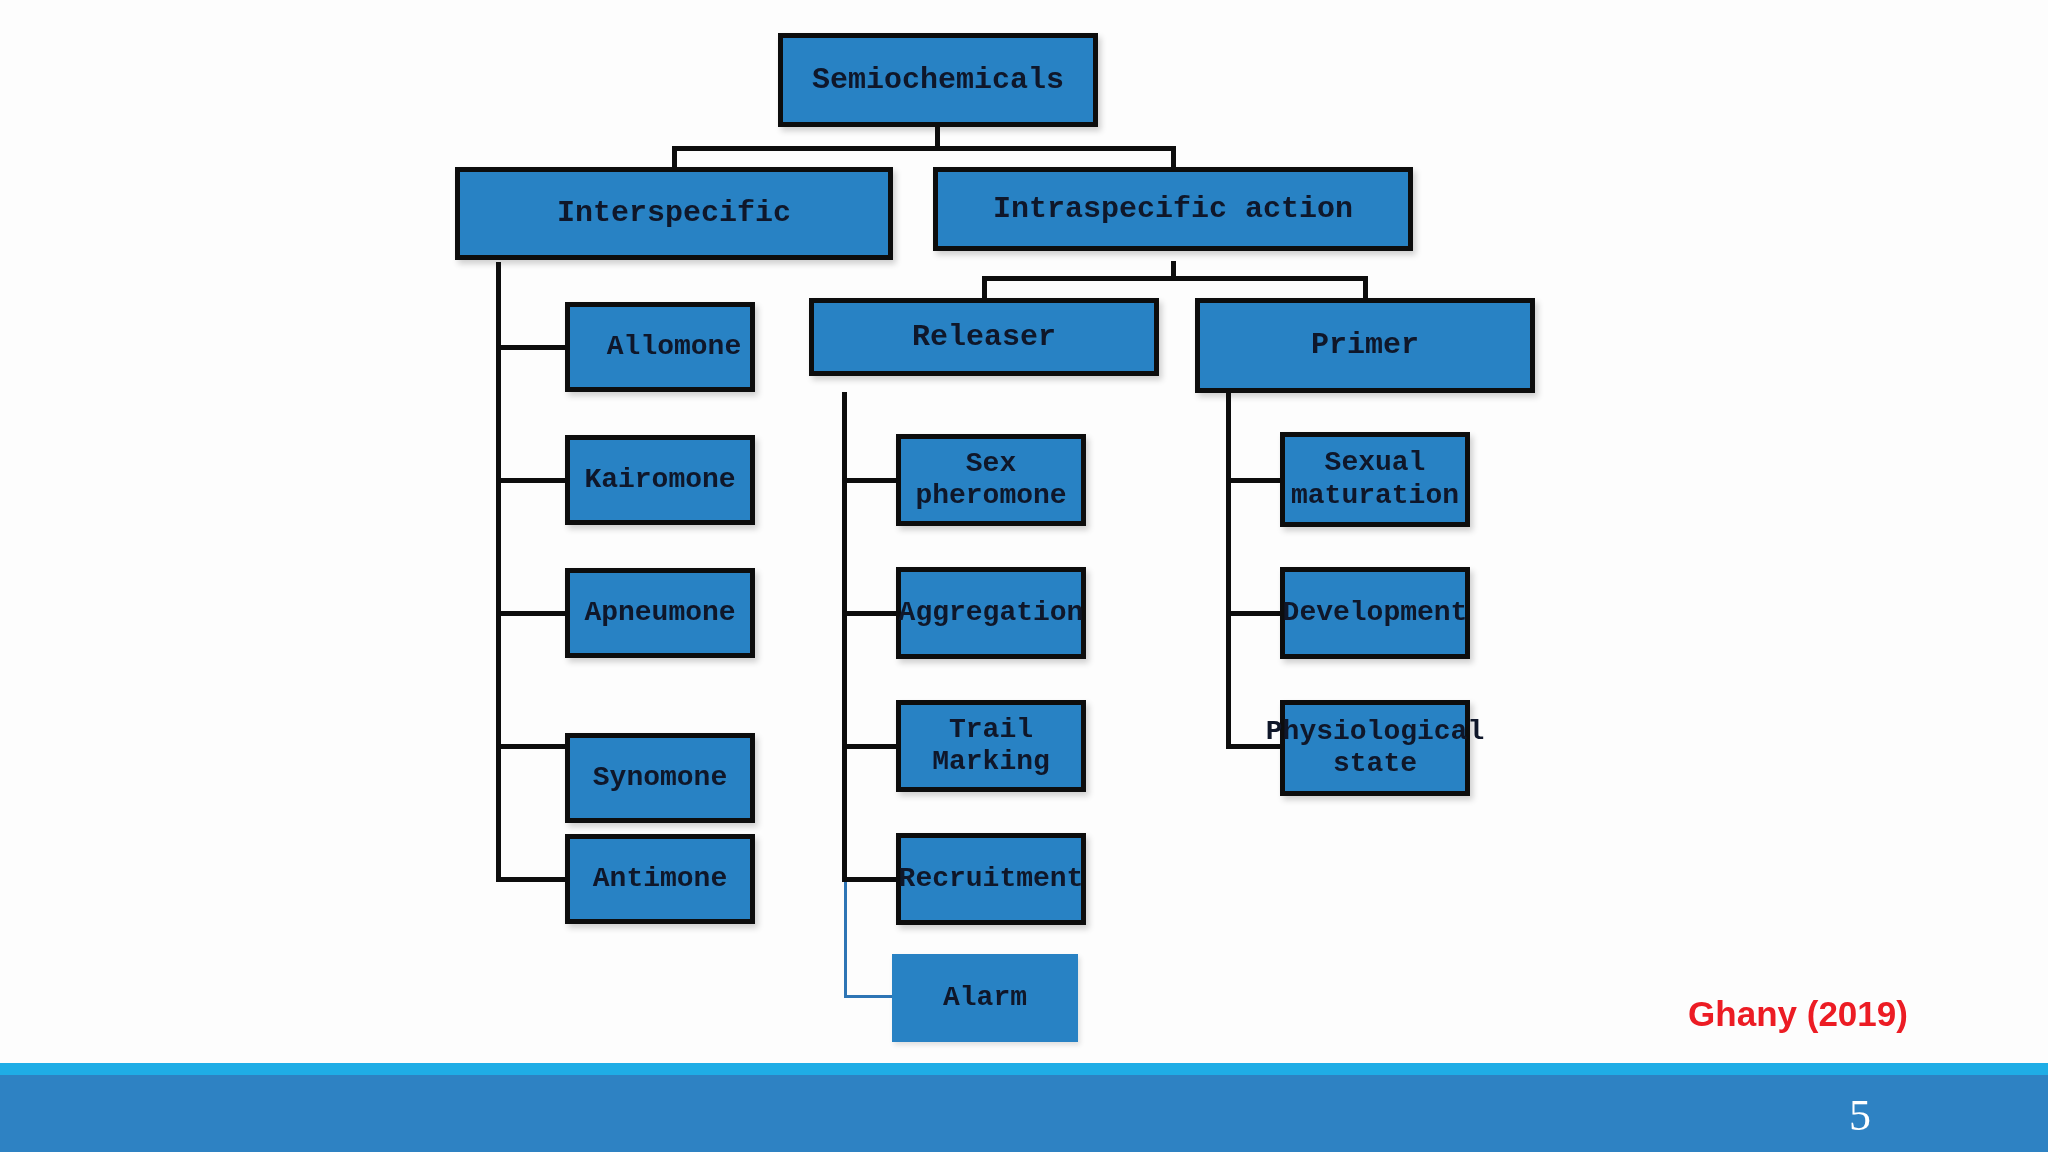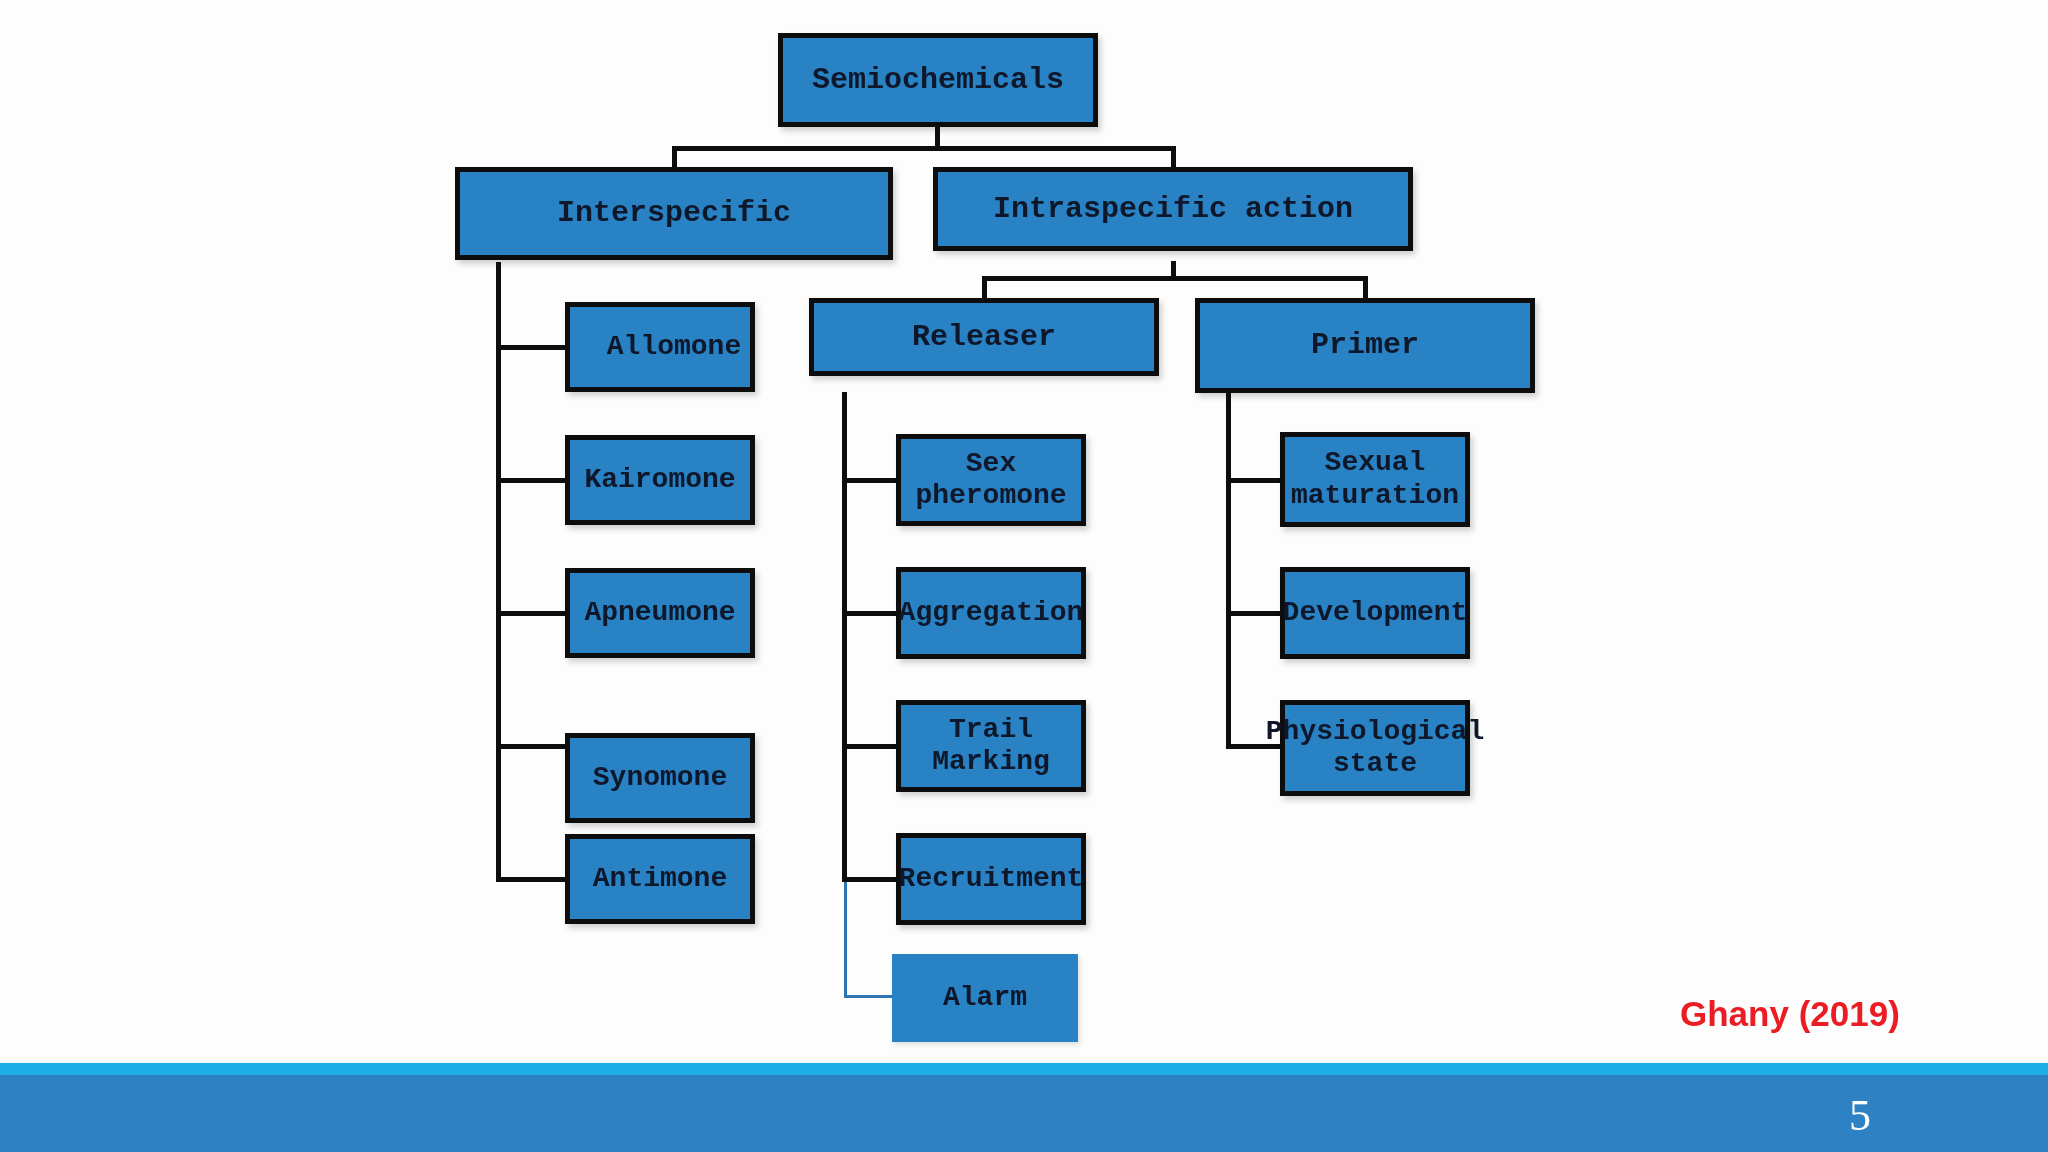--- a/index.html
+++ b/index.html
@@ -30,21 +30,21 @@
   .blue-line{position:absolute;background:#2e75b5;}
   .footer-strip{position:absolute;left:0;top:1063px;width:2048px;height:12px;background:#1fade6;}
   .footer-bar{position:absolute;left:0;top:1075px;width:2048px;height:77px;background:#2e82c3;}
   .page-num{
     position:absolute;left:1820px;top:1085px;width:80px;height:60px;
     display:flex;align-items:center;justify-content:center;
     color:#ffffff;font-family:"Liberation Serif", serif;font-size:44px;font-weight:normal;
   }
   .citation{
     position:absolute;left:1680px;top:994px;width:236px;
-    text-align:left;color:#ec1c24;font-size:35px;font-weight:bold;
+    text-align:center;color:#ec1c24;font-size:35px;font-weight:bold;
   }
 </style>
 </head>
 <body>
 
 <div id="slide">
 
   <div class="node lvl0" style="left:778px;top:33px;width:320px;height:94px;">
     <span class="lbl">Semiochemicals</span>
   </div>

